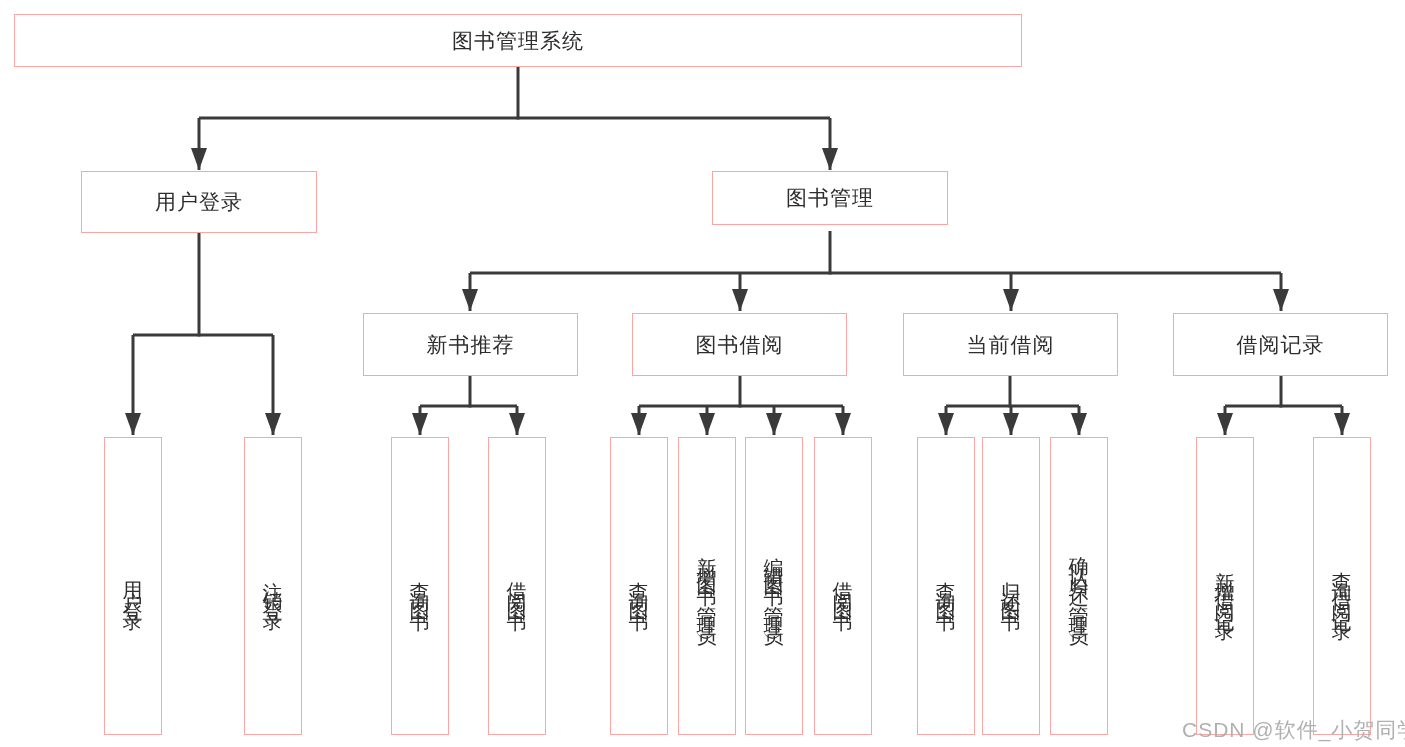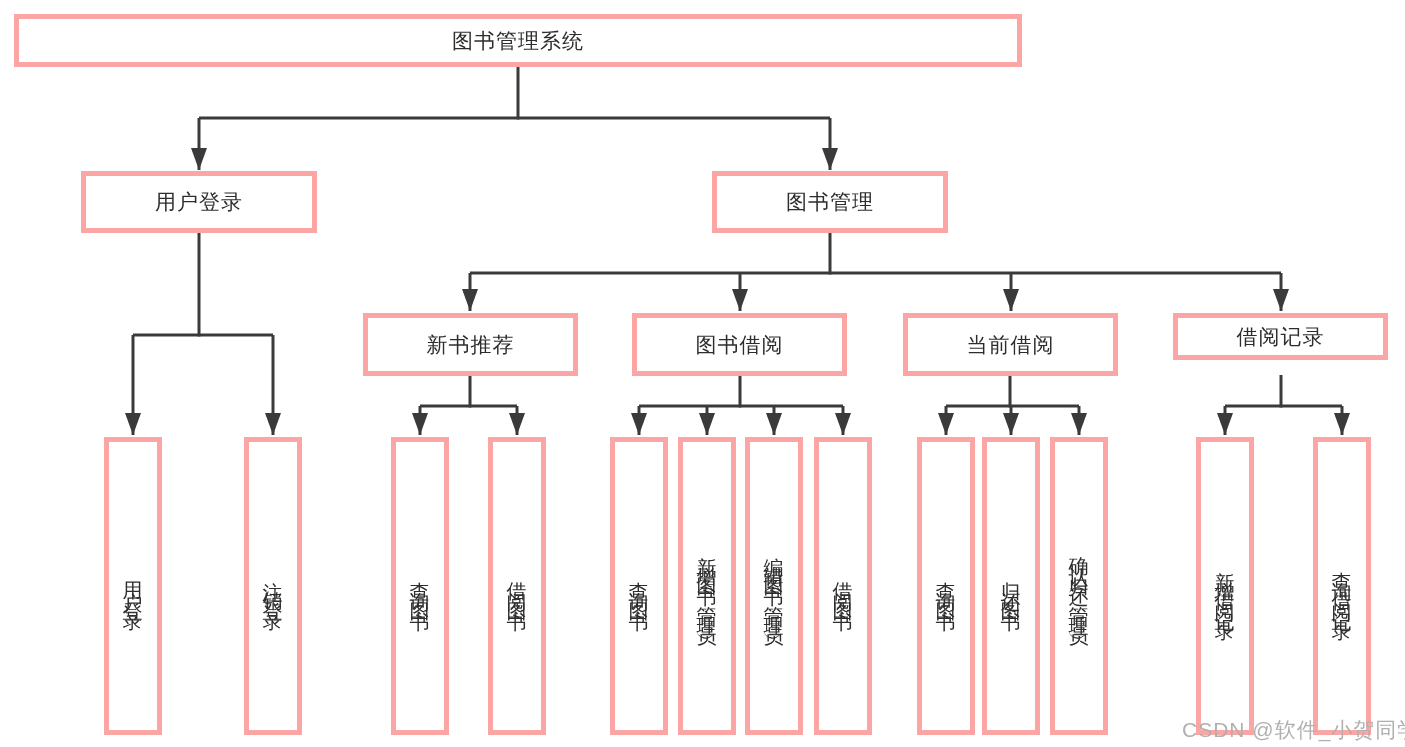--- a/index.html
+++ b/index.html
@@ -13,21 +13,21 @@
     overflow: hidden;
   }
   #connectors {
     position: absolute;
     left: 0; top: 0;
     width: 1405px; height: 747px;
   }
   .node {
     position: absolute;
     box-sizing: border-box;
-    border: 5px solid #fca5a5;
+    border: 1px solid #fca5a5;
     background: #ffffff;
     display: flex;
     align-items: center;
     justify-content: center;
     font-size: 21px;
     letter-spacing: 1px;
     color: #2d2d2d;
     z-index: 2;
   }
   .leaf {
@@ -36,25 +36,25 @@
     font-size: 20px;
     letter-spacing: 10px;
     line-height: 1;
     width: 58px;
     top: 437px;
     height: 298px;
   }
   
   .n-root           { left: 14px;   top: 14px;  width: 1008px; height: 53px; }
   .n-user-login     { left: 81px;   top: 171px; width: 236px;  height: 62px; }
-  .n-book-mgmt      { left: 712px;  top: 171px; width: 236px;  height: 62px; }
+  .n-book-mgmt      { left: 712px;  top: 171px; width: 236px;  height: 54px; }
   .n-new-books      { left: 363px;  top: 313px; width: 215px;  height: 63px; }
   .n-book-borrow    { left: 632px;  top: 313px; width: 215px;  height: 63px; }
   .n-current-borrow { left: 903px;  top: 313px; width: 215px;  height: 63px; }
-  .n-borrow-records { left: 1173px; top: 313px; width: 215px;  height: 47px; }
+  .n-borrow-records { left: 1173px; top: 313px; width: 215px;  height: 63px; }
   .l-1  { left: 104px;  }
   .l-2  { left: 244px;  }
   .l-3  { left: 391px;  }
   .l-4  { left: 488px;  }
   .l-5  { left: 610px;  }
   .l-6  { left: 678px;  }
   .l-7  { left: 745px;  }
   .l-8  { left: 814px;  }
   .l-9  { left: 917px;  }
   .l-10 { left: 982px;  }

